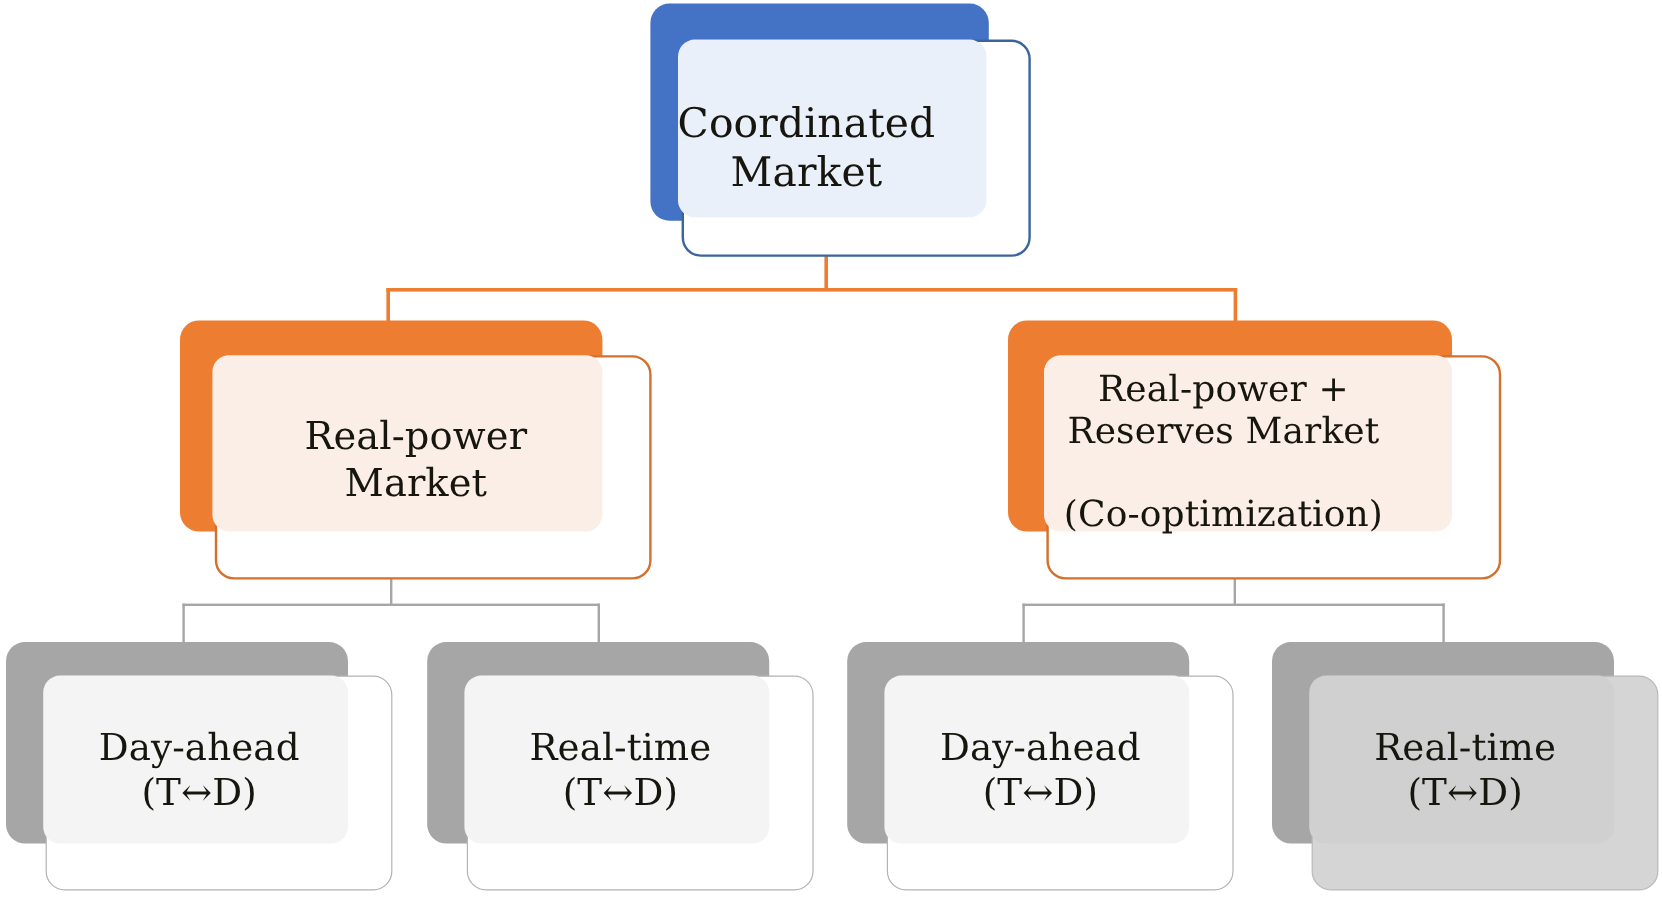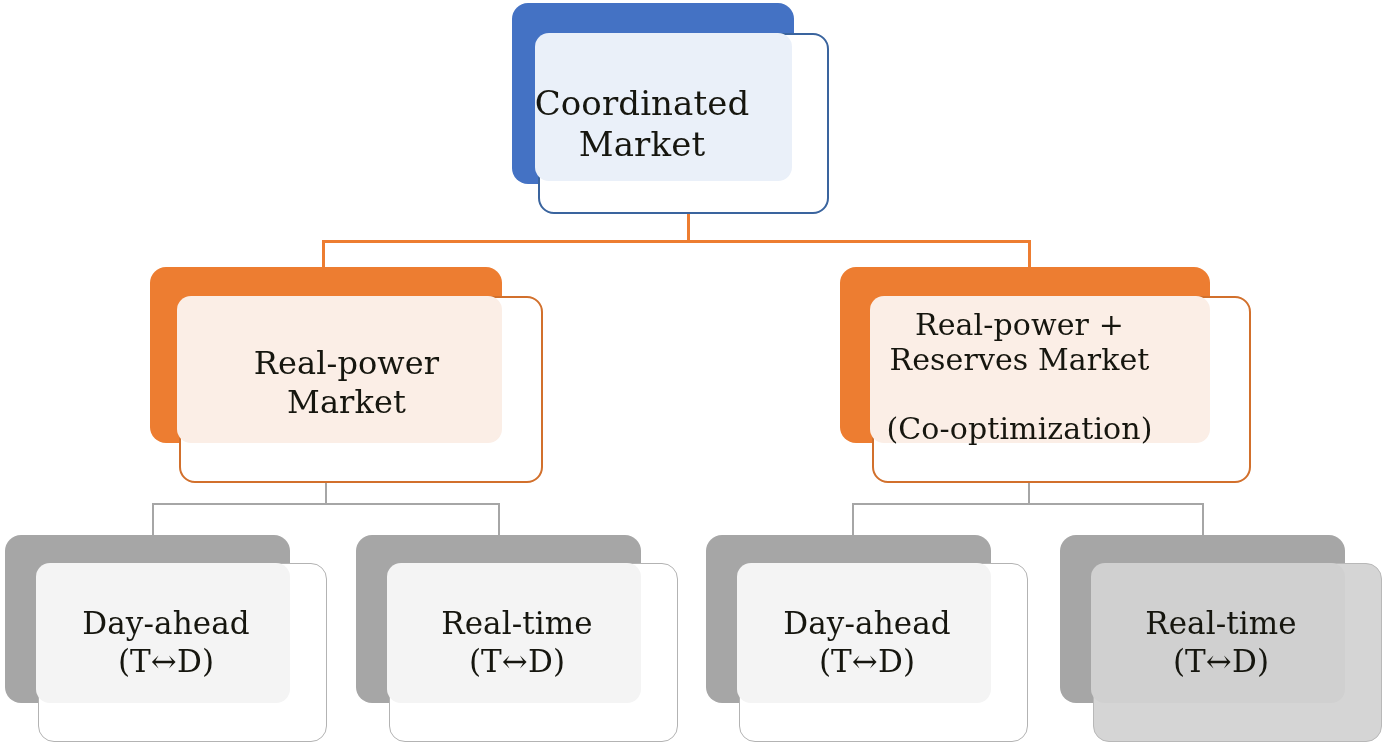--- a/index.html
+++ b/index.html
@@ -91,21 +91,21 @@
   <div class="conn gray" style="left:325px; top:481px; width:2px; height:24px;"></div>
   <div class="conn gray" style="left:152px; top:503px; width:348px; height:2px;"></div>
   <div class="conn gray" style="left:152px; top:503px; width:2px; height:34px;"></div>
   <div class="conn gray" style="left:498px; top:503px; width:2px; height:34px;"></div>
 
   <div class="conn gray" style="left:1028px; top:481px; width:2px; height:24px;"></div>
   <div class="conn gray" style="left:852px; top:503px; width:352px; height:2px;"></div>
   <div class="conn gray" style="left:852px; top:503px; width:2px; height:34px;"></div>
   <div class="conn gray" style="left:1202px; top:503px; width:2px; height:34px;"></div>
 
-  <div class="node n-root" style="left:512px; top:3px; width:260px; height:211px;">
+  <div class="node n-root" style="left:542px; top:3px; width:260px; height:211px;">
     <div class="shadow" style="width:282px; height:181px;"></div>
     <div class="card" style="left:26px; top:30px; width:291px; height:181px;"></div>
     <div class="innerfill" style="left:23px; top:30px; width:257px; height:148px;"></div>
     <div class="label" style="top:80px; font-size:34px;">Coordinated
 Market</div>
   </div>
 
   <div class="node n-orange" style="left:150px; top:267px; width:393px; height:216px;">
     <div class="shadow" style="width:352px; height:176px;"></div>
     <div class="card" style="left:29px; top:29px; width:364px; height:187px;"></div>

